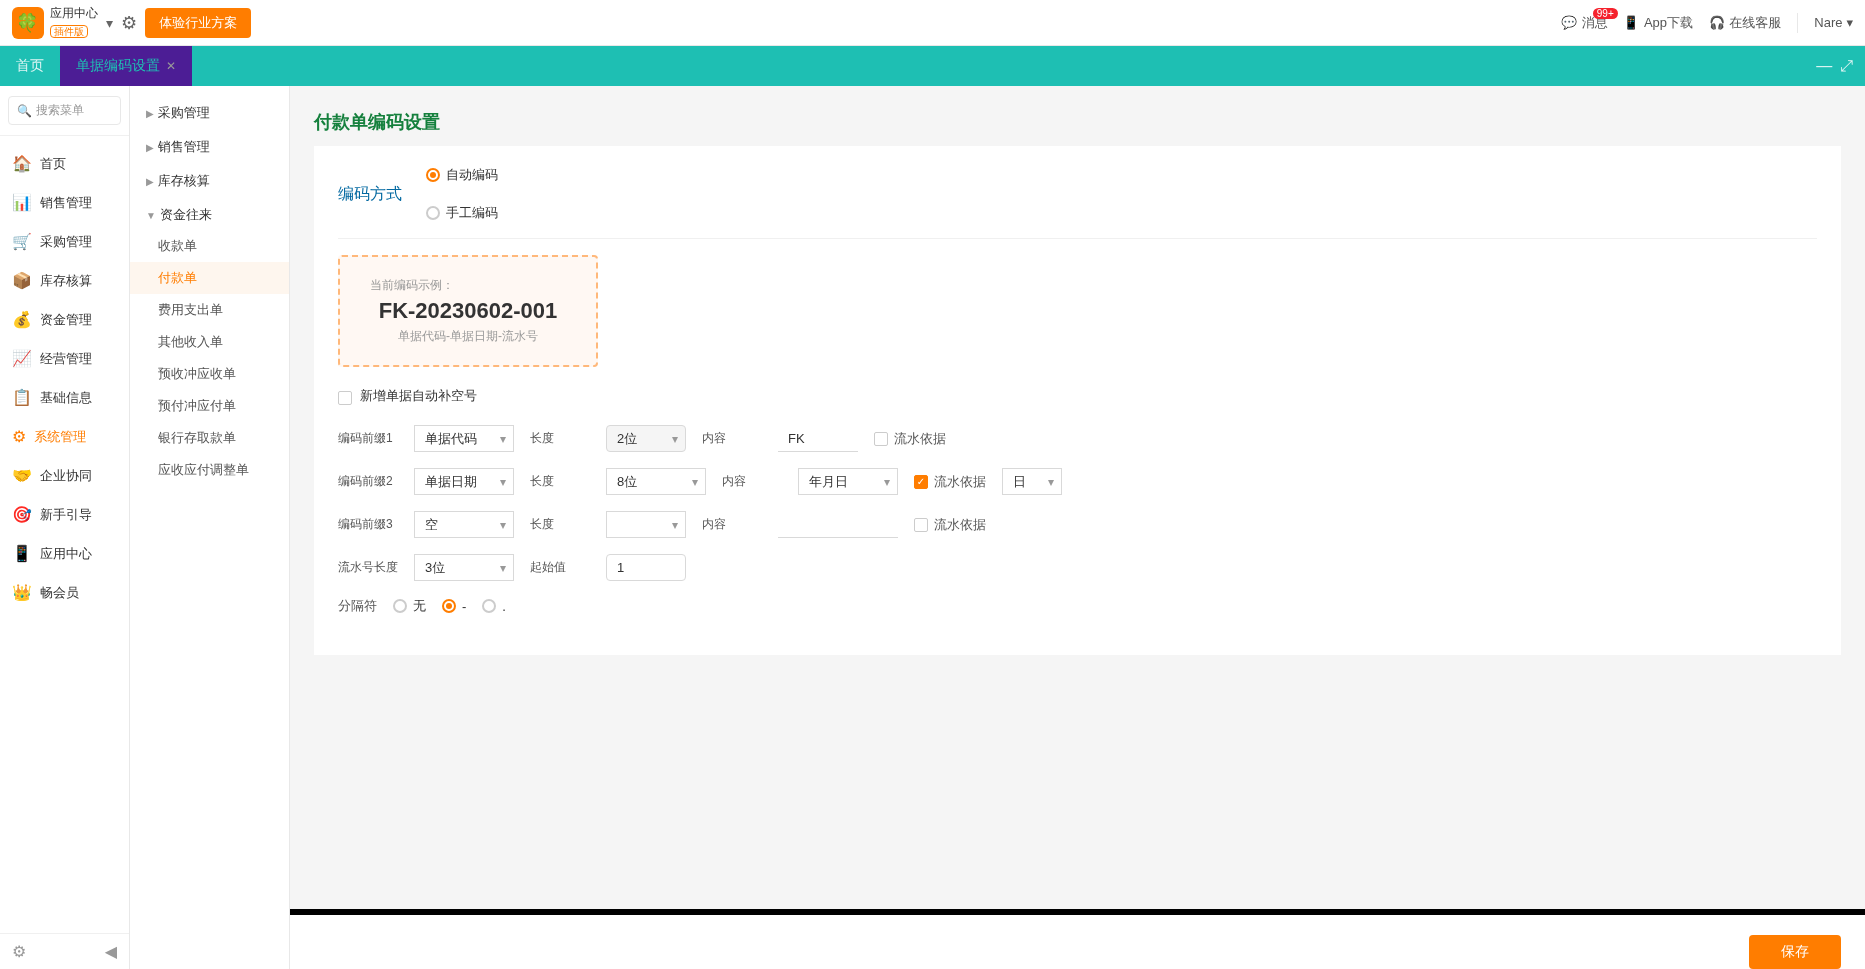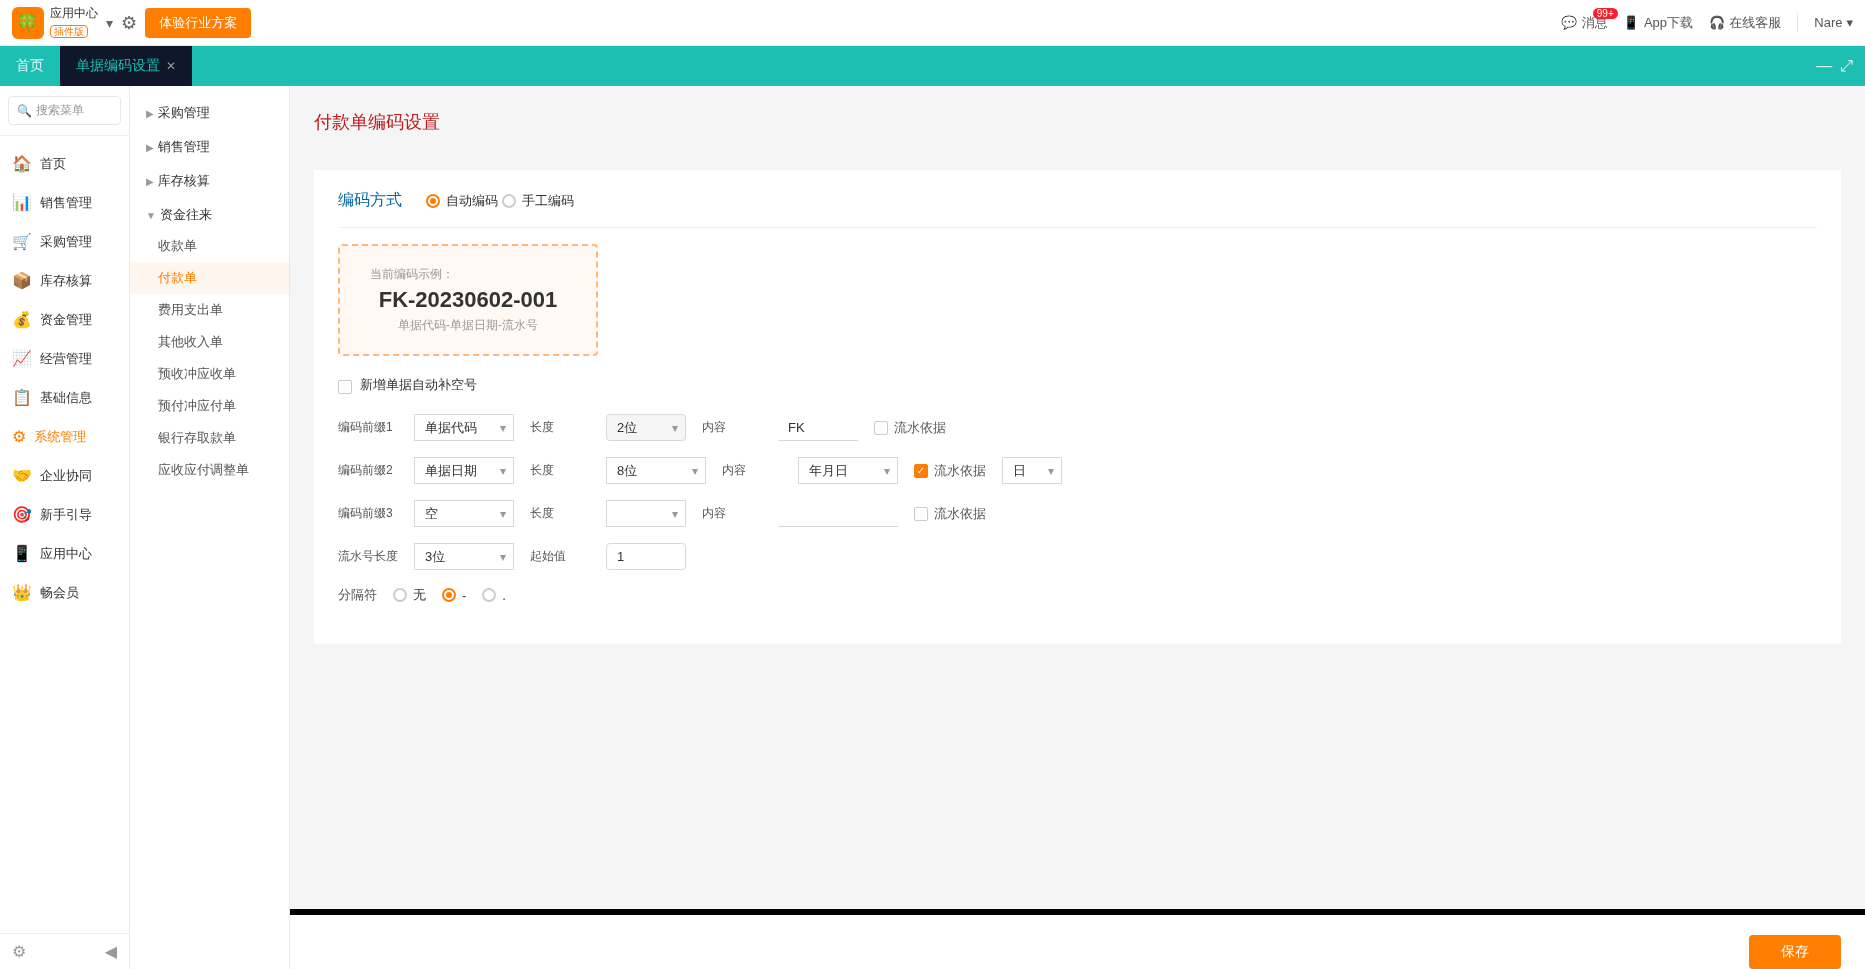--- a/index.html
+++ b/index.html
@@ -118,21 +118,21 @@
       height: 40px;
       display: flex;
       align-items: center;
       padding: 0 16px;
       font-size: 14px;
       cursor: pointer;
       gap: 6px;
       color: rgba(255,255,255,0.85);
     }
     .tab-item.active {
-      background: #0f172a;
+      background: #4c1d95;
       color: #1ebfb3;
     }
     .tab-close {
       font-size: 12px;
       color: #999;
       cursor: pointer;
     }
     .tab-bar-actions {
       margin-left: auto;
       display: flex;
@@ -245,41 +245,41 @@
 
     
     .content-area {
       flex: 1;
       padding: 24px;
       overflow-y: auto;
       background: #f5f5f5;
     }
     .page-title {
       font-size: 18px;
-      font-weight: 400;
-      color: #b91c1c;
-      margin-bottom: 36px;
+      font-weight: 700;
+      color: #15803d;
+      margin-bottom: 12px;
     }
 
     
     .encoding-section {
       background: #fff;
       padding: 20px 24px;
       margin-bottom: 0;
     }
     .encoding-type-row {
       display: flex;
       align-items: center;
       gap: 24px;
       margin-bottom: 16px;
       padding-bottom: 16px;
       border-bottom: 1px solid #f0f0f0;
     }
     .encoding-type-label { font-size: 16px; color: #0369a1; }
-    .radio-group { display: flex; align-items: center; gap: 4px; }
+    .radio-group { display: flex; align-items: center; gap: 20px; flex-direction: column; }
     .radio-item { display: flex; align-items: center; gap: 6px; font-size: 13px; color: #333; cursor: pointer; }
     .radio-circle {
       width: 14px; height: 14px;
       border-radius: 50%;
       border: 2px solid #ccc;
       display: flex; align-items: center; justify-content: center;
     }
     .radio-circle.checked { border-color: #ff7d00; }
     .radio-circle.checked::after {
       content: '';

